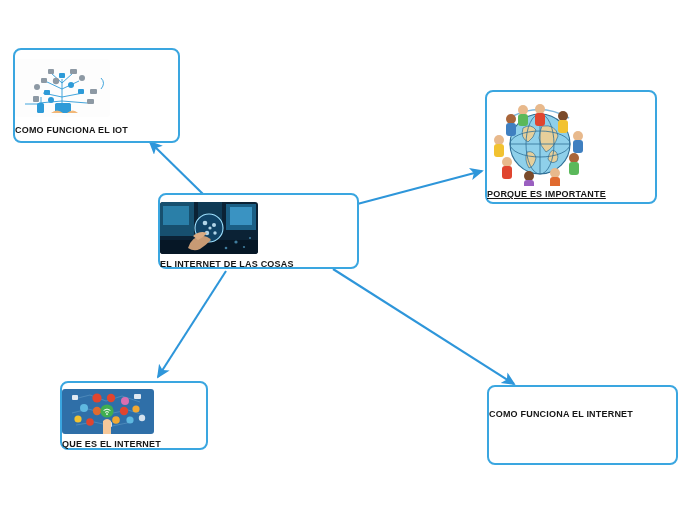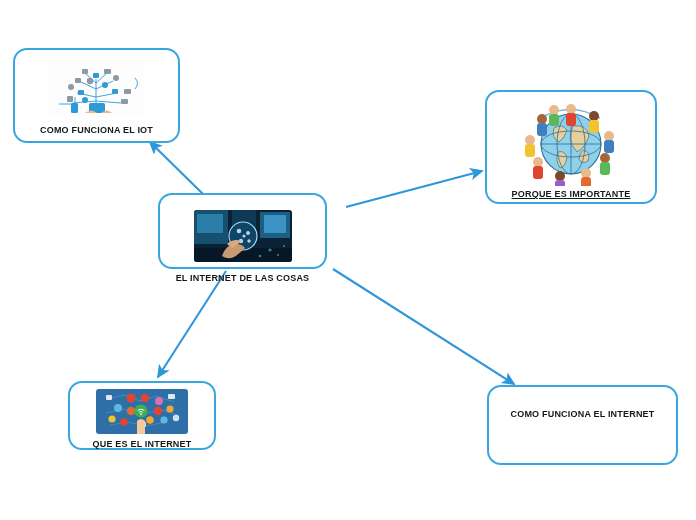--- a/index.html
+++ b/index.html
@@ -24,25 +24,25 @@
     position: absolute;
     left: 0; top: 0;
     width: 696px;
     height: 520px;
     pointer-events: none;
   }
   .node {
     position: absolute;
     box-sizing: border-box;
     border: 2px solid #3aa6e0;
-    border-radius: 14px;
+    border-radius: 8px;
     background: #ffffff;
     display: flex;
     flex-direction: column;
-    align-items: center;
+    align-items: flex-start;
     justify-content: flex-start;
   }
   .node-thumb {
     border-radius: 3px;
     overflow: hidden;
     position: relative;
     flex: none;
   }
   .node-label {
     font-weight: bold;
@@ -55,25 +55,25 @@
 
   
   #node-iot          { left: 13px;  top: 48px;  width: 167px; height: 95px; padding-top: 9px; }
   #node-iot .node-thumb     { width: 95px; height: 58px; }
   #node-iot .node-label     { font-size: 9px; margin-top: 9px; }
 
   #node-importante   { left: 485px; top: 90px;  width: 172px; height: 114px; padding-top: 6px; }
   #node-importante .node-thumb { width: 106px; height: 88px; }
   #node-importante .node-label { font-size: 9px; margin-top: 4px; text-decoration: underline; }
 
-  #node-central      { left: 158px; top: 193px; width: 169px; height: 76px; padding-top: 15px; gap: 6px; }
+  #node-central      { left: 158px; top: 193px; width: 201px; height: 76px; padding-top: 7px; }
   #node-central .node-thumb    { width: 98px; height: 52px; }
   #node-central .node-label    { font-size: 9px; margin-top: 6px; }
 
-  #node-quees        { left: 60px;  top: 381px; width: 148px; height: 69px; padding-top: 6px; margin-left: 8px; }
+  #node-quees        { left: 60px;  top: 381px; width: 148px; height: 69px; padding-top: 6px; }
   #node-quees .node-thumb      { width: 92px; height: 45px; }
   #node-quees .node-label      { font-size: 9px; margin-top: 6px; }
 
   #node-comofunciona { left: 487px; top: 385px; width: 191px; height: 80px; padding-top: 7px; }
   #node-comofunciona .node-thumb { width: 94px; height: 51px; }
   #node-comofunciona .node-label { font-size: 9px; margin-top: 16px; }
 
   
   .thumb-svg { display: block; width: 100%; height: 100%; }
 </style>

